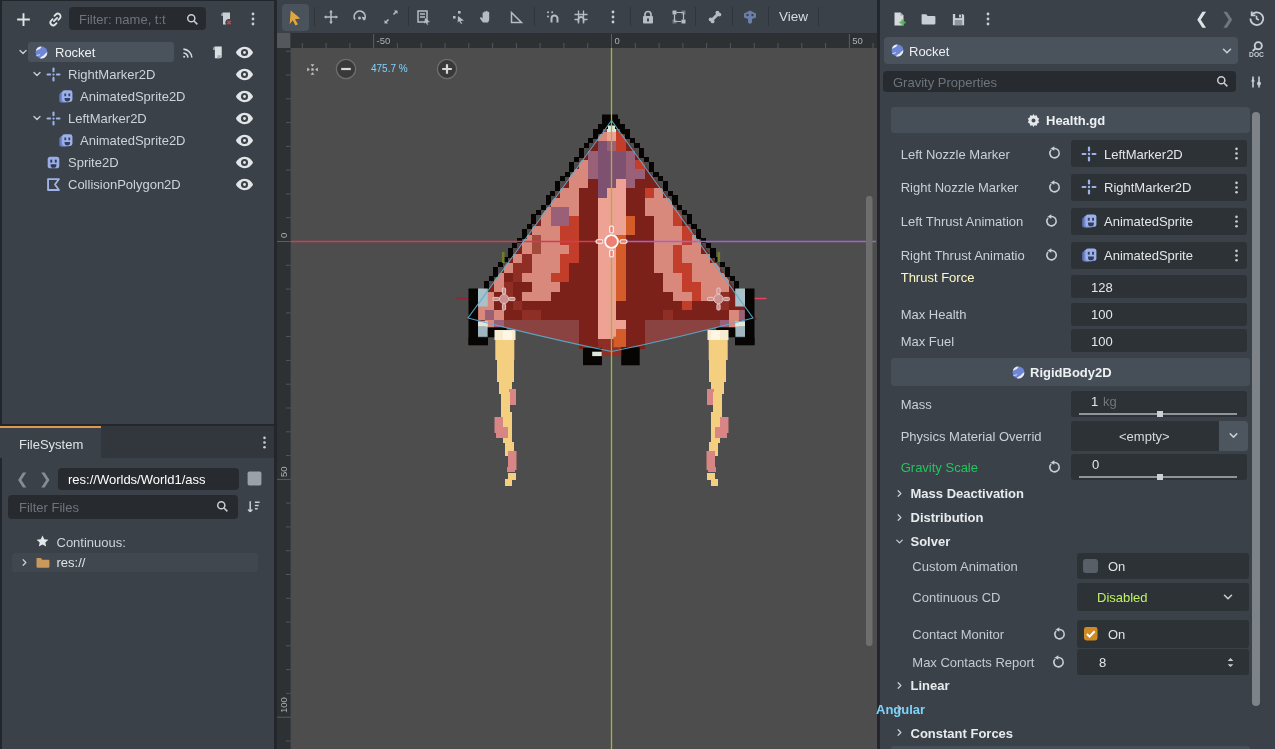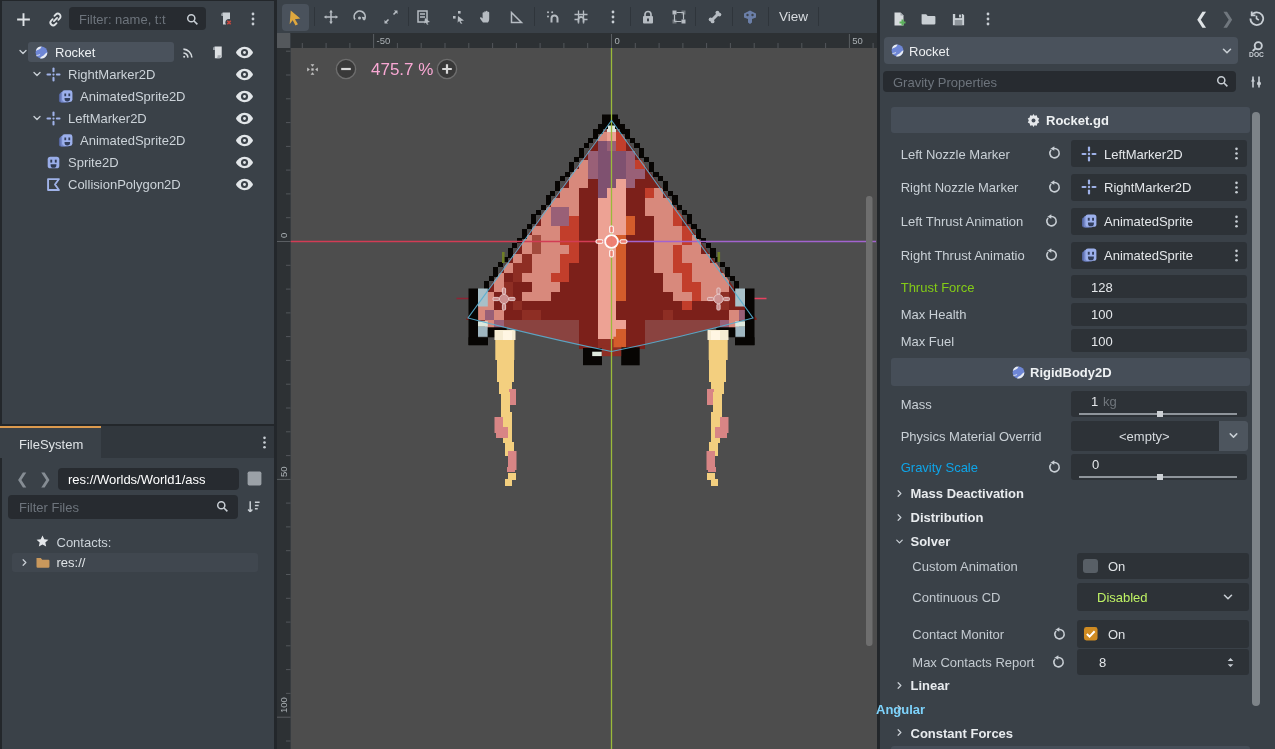--- a/index.html
+++ b/index.html
@@ -370,21 +370,21 @@
 <div class="txt vc dim" style="left:19.0px;top:506.5px;">Filter Files</div>
 <svg class="icon" style="left:214.5px;top:499.0px" width="15" height="15">
     <use href="#i-mag"></use>
   </svg>
 <svg class="icon" style="left:246.0px;top:498.5px" width="15" height="15">
     <use href="#i-sort"></use>
   </svg>
 <svg class="icon" style="left:34.5px;top:534.0px" width="15" height="15">
     <use href="#i-star"></use>
   </svg>
-<div class="txt vc " style="left:56.5px;top:541.5px;">Contacts:</div>
+<div class="txt vc " style="left:56.5px;top:541.5px;">Continuous:</div>
 <div class="abs" style="left:12px;top:553px;width:246px;height:18.5px;background:#40474f;border-radius:3px"></div>
 <svg class="icon" style="left:18.5px;top:556.9px" width="11" height="11">
     <use href="#i-chevr"></use>
   </svg>
 <svg class="icon" style="left:34.5px;top:554.8px" width="15" height="15">
     <use href="#i-folder"></use>
   </svg>
 <div class="txt vc " style="left:56.5px;top:562.3px;color:#dfe3e6">res://</div>
 <div class="abs" style="left:277px;top:0;width:600px;height:33px;background:#3a4148"></div>
 <div class="abs" style="left:274px;top:0;width:3px;height:749px;background:#23272b"></div>
@@ -905,21 +905,21 @@
       </g>
       <rect x="866" y="196" width="6.5" height="450" rx="3" fill="#6e6e6e"></rect>
     </g>
   </svg>
 <svg class="icon" style="left:303.5px;top:60.5px" width="17" height="17">
     <use href="#i-zreset"></use>
   </svg>
 <svg class="icon" style="left:335.0px;top:58.0px" width="22" height="22">
     <use href="#i-minus"></use>
   </svg>
-<div class="txt vc " style="left:371.0px;top:69.0px;font-size:17px;color:#f9a8d4">475.7 %</div>
+<div class="txt vc " style="left:371.0px;top:69.0px;font-size:10px;color:#7dd3fc">475.7 %</div>
 <svg class="icon" style="left:435.5px;top:58.0px" width="22" height="22">
     <use href="#i-plusc"></use>
   </svg>
 <div class="abs" style="left:880px;top:0;width:395px;height:749px;background:#3a4148"></div>
 <svg class="icon" style="left:890.6px;top:11.2px" width="16" height="16">
     <use href="#i-pagep"></use>
   </svg>
 <svg class="icon" style="left:920.0px;top:11.2px" width="16" height="16">
     <use href="#i-folderg"></use>
   </svg>
@@ -950,21 +950,21 @@
 <svg class="icon" style="left:1214.9px;top:74.0px" width="15" height="15">
     <use href="#i-mag"></use>
   </svg>
 <svg class="icon" style="left:1248.0px;top:74.0px" width="16" height="16">
     <use href="#i-tune"></use>
   </svg>
 <div class="hdr" style="left:891px;top:106.7px;width:359px;height:26.3px"></div>
 <svg class="icon" style="left:1026.1px;top:112.5px" width="15" height="15">
     <use href="#i-gear"></use>
   </svg>
-<div class="txt vc bold white" style="left:1046.0px;top:120.0px;">Rocket.gd</div>
+<div class="txt vc bold white" style="left:1046.0px;top:120.0px;">Health.gd</div>
 <div class="txt vc " style="left:900.7px;top:153.5px;color:#c9d0d6">Left Nozzle Marker</div>
 <svg class="icon" style="left:1046.5px;top:146.0px" width="15" height="15">
     <use href="#i-revert"></use>
   </svg>
 <div class="vbox" style="left:1071px;top:140.0px;width:175.5px;height:27.0px"></div>
 <svg class="icon" style="left:1081.0px;top:145.5px" width="16" height="16">
     <use href="#i-marker"></use>
   </svg>
 <div class="txt vc " style="left:1104.0px;top:153.5px;color:#e4e7ea">LeftMarker2D</div>
 <svg class="icon" style="left:1228.5px;top:146.0px" width="15" height="15">
@@ -999,21 +999,21 @@
     <use href="#i-revert"></use>
   </svg>
 <div class="vbox" style="left:1071px;top:241.5px;width:175.5px;height:27.0px"></div>
 <svg class="icon" style="left:1081.0px;top:247.0px" width="16" height="16">
     <use href="#i-anims"></use>
   </svg>
 <div class="txt vc " style="left:1104.0px;top:255.0px;color:#e4e7ea">AnimatedSprite</div>
 <svg class="icon" style="left:1228.5px;top:247.5px" width="15" height="15">
     <use href="#i-vdots"></use>
   </svg>
-<div class="txt vc " style="left:900.7px;top:287px;color:#84cc16">Thrust Force</div>
+<div class="txt vc " style="left:900.7px;top:277px;color:#fef9c3">Thrust Force</div>
 <div class="vbox" style="left:1071px;top:275.0px;width:175.5px;height:23.0px"></div>
 <div class="txt vc " style="left:1091.0px;top:286.5px;color:#e4e7ea">128</div>
 <div class="txt vc " style="left:900.7px;top:314.4px;color:#c9d0d6">Max Health</div>
 <div class="vbox" style="left:1071px;top:302.9px;width:175.5px;height:23.0px"></div>
 <div class="txt vc " style="left:1091.0px;top:314.4px;color:#e4e7ea">100</div>
 <div class="txt vc " style="left:900.7px;top:340.8px;color:#c9d0d6">Max Fuel</div>
 <div class="vbox" style="left:1071px;top:329.3px;width:175.5px;height:23.0px"></div>
 <div class="txt vc " style="left:1091.0px;top:340.8px;color:#e4e7ea">100</div>
 <div class="hdr" style="left:891px;top:358px;width:359px;height:28px"></div>
 <svg class="icon" style="left:1010.5px;top:364.5px" width="15" height="15">
@@ -1026,21 +1026,21 @@
 <div class="txt vc " style="left:1103.0px;top:401.0px;color:#70767c">kg</div>
 <div class="abs" style="left:1078.5px;top:413px;width:158.5px;height:1.6px;background:#8f959b"></div>
 <div class="abs" style="left:1157px;top:411px;width:6px;height:6px;background:#cdd1d5"></div>
 <div class="txt vc " style="left:900.7px;top:435.5px;color:#c9d0d6">Physics Material Overrid</div>
 <div class="vbox" style="left:1071px;top:420.5px;width:177px;height:30px"></div>
 <div class="txt vc " style="left:1119.0px;top:435.5px;color:#d7dbdf">&lt;empty&gt;</div>
 <div class="abs" style="left:1219.4px;top:420.5px;width:28.6px;height:30px;background:#4d555e;border-radius:0 3px 3px 0"></div>
 <svg class="icon" style="left:1227.2px;top:429.0px" width="13" height="13">
     <use href="#i-chevd"></use>
   </svg>
-<div class="txt vc " style="left:900.7px;top:467.0px;color:#0ea5e9">Gravity Scale</div>
+<div class="txt vc " style="left:900.7px;top:467.0px;color:#22c55e">Gravity Scale</div>
 <svg class="icon" style="left:1046.5px;top:459.5px" width="15" height="15">
     <use href="#i-revert"></use>
   </svg>
 <div class="vbox" style="left:1071px;top:454px;width:175.5px;height:26px"></div>
 <div class="txt vc " style="left:1092.0px;top:464.0px;color:#e4e7ea">0</div>
 <div class="abs" style="left:1078.5px;top:476px;width:158.5px;height:1.6px;background:#8f959b"></div>
 <div class="abs" style="left:1157px;top:474px;width:6px;height:6px;background:#cdd1d5"></div>
 <svg class="icon" style="left:894.2px;top:487.8px" width="11" height="11">
     <use href="#i-chevr"></use>
   </svg>

